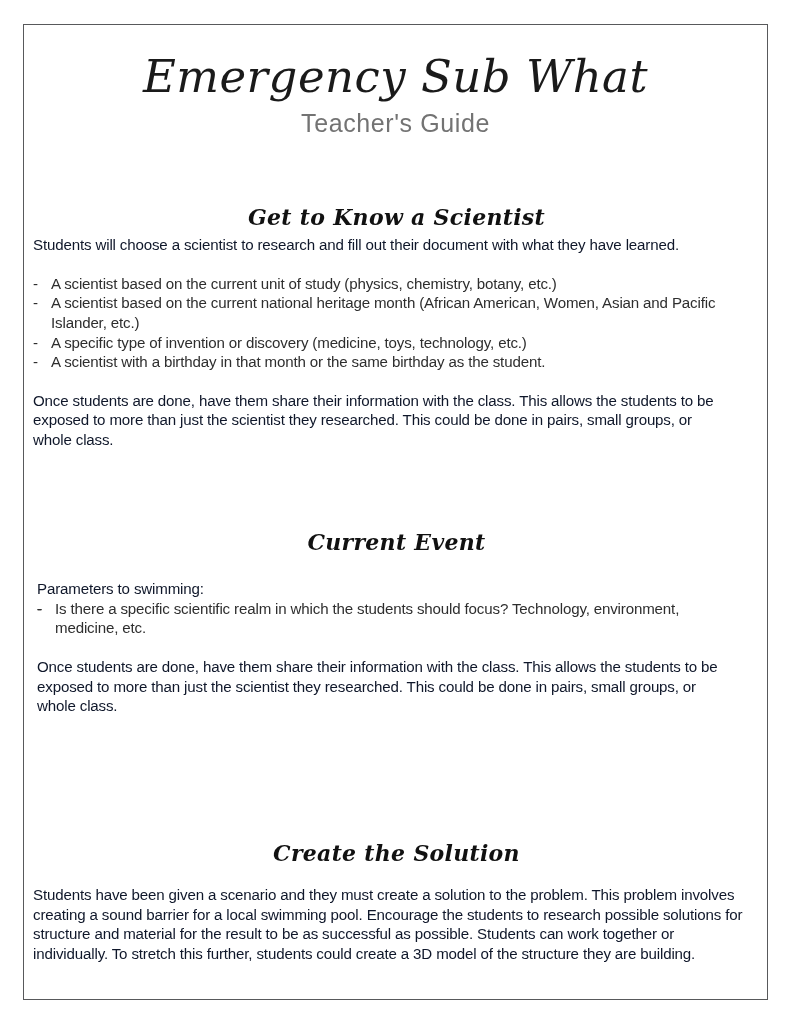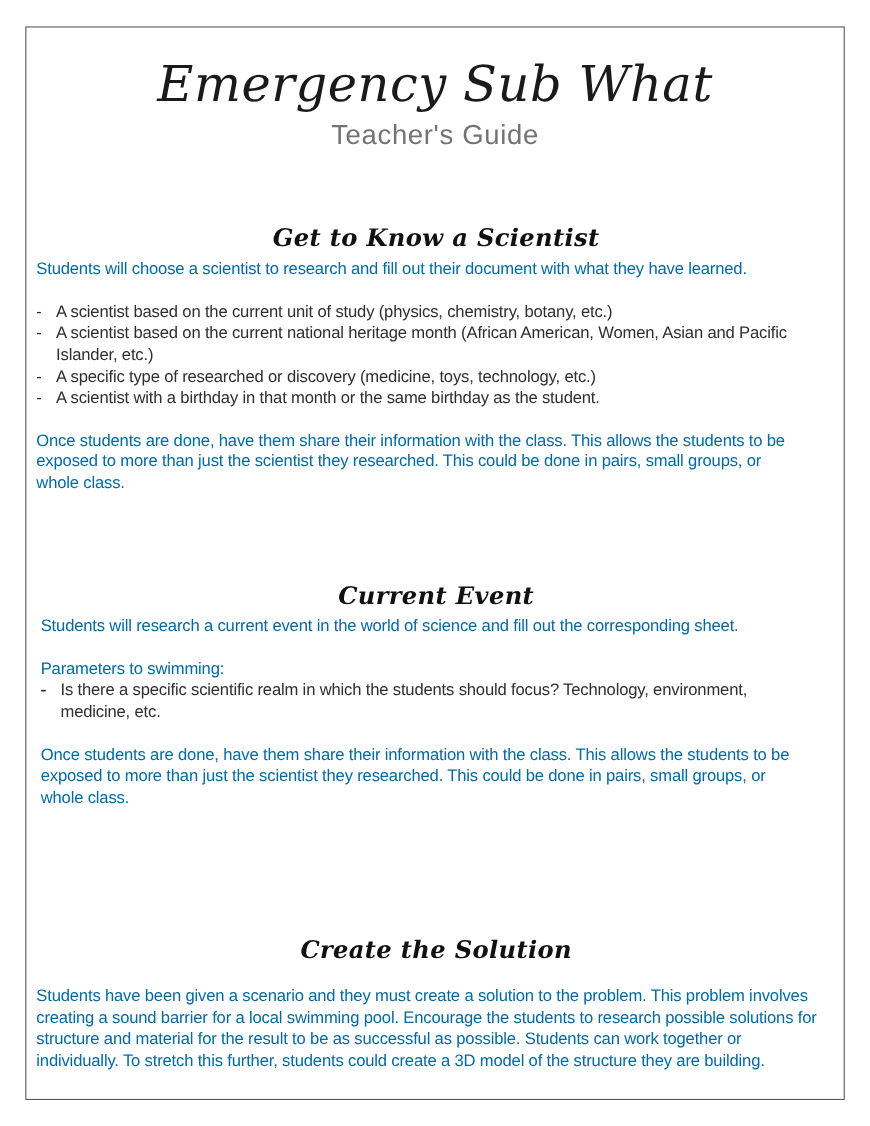--- a/index.html
+++ b/index.html
@@ -65,21 +65,21 @@
     line-height: 1.1;
     letter-spacing: 0.3px;
     color: #111111;
   }
 
   
   .para {
     font-family: "Liberation Sans", sans-serif;
     font-size: 15.1px;
     line-height: 19.6px;
-    color: #0369a1;
+    color: #0f172a;
     letter-spacing: -0.15px;
   }
 
   ul.bullets {
     list-style: none;
     margin: 0;
     padding: 0;
   }
   ul.bullets li {
     font-family: "Liberation Sans", sans-serif;
@@ -102,21 +102,21 @@
   #sec-scientist { left: 9px;  top: 152px;  width: 727px; }
   #sec-scientist .body-block { margin-left: 0px; width: 700px; }
   #sec-scientist .section-heading { margin: 0 0 6px 0; }
 
   #sec-current   { left: 9px;  top: 477px;  width: 727px; }
   #sec-current .body-block { margin-left: 4px; width: 700px; }
   #sec-current .section-heading { margin: 0 0 6px 0; }
 
   #sec-solution  { left: 9px;  top: 786px;  width: 727px; }
   #sec-solution .body-block { margin-left: 0px; width: 710px; }
-  #sec-solution .section-heading { margin: 13px 0 20px 0; font-style: italic; }
+  #sec-solution .section-heading { margin: 2px 0 20px 0; font-style: italic; }
 
   .gap { height: 19px; }
 </style>
 </head>
 <body>
 
 <div class="page">
   <div class="page-inner">
 
     <h1 class="doc-title">Emergency Sub What</h1>
@@ -136,39 +136,38 @@
           <li>
             <span class="dash">-</span>
             <span>A scientist based on the current unit of study (physics, chemistry, botany, etc.)</span>
           </li>
           <li>
             <span class="dash">-</span>
             <span>A scientist based on the current national heritage month (African American, Women, Asian and Pacific Islander, etc.)</span>
           </li>
           <li>
             <span class="dash">-</span>
-            <span>A specific type of researched or discovery (medicine, toys, technology, etc.)</span>
+            <span>A specific type of invention or discovery (medicine, toys, technology, etc.)</span>
           </li>
           <li>
             <span class="dash">-</span>
             <span>A scientist with a birthday in that month or the same birthday as the student.</span>
           </li>
         </ul>
 
         <div class="gap"></div>
 
         <p class="para" style="margin:0;">Once students are done, have them share their information with the class. This allows the students to be exposed to more than just the scientist they researched. This could be done in pairs, small groups, or whole class.</p>
       </div>
     </div>
 
     <div class="sec" id="sec-current">
       <div class="section-heading">Current Event</div>
 
       <div class="body-block">
-        <p class="para" style="margin:0;">Students will research a current event in the world of science and fill out the corresponding sheet.</p>
 
         <div class="gap"></div>
 
         <p class="para" style="margin:0;">Parameters to swimming:</p>
 
         <ul class="bullets">
           <li>
             <span class="dash">-</span>
           </li>
           <li>

